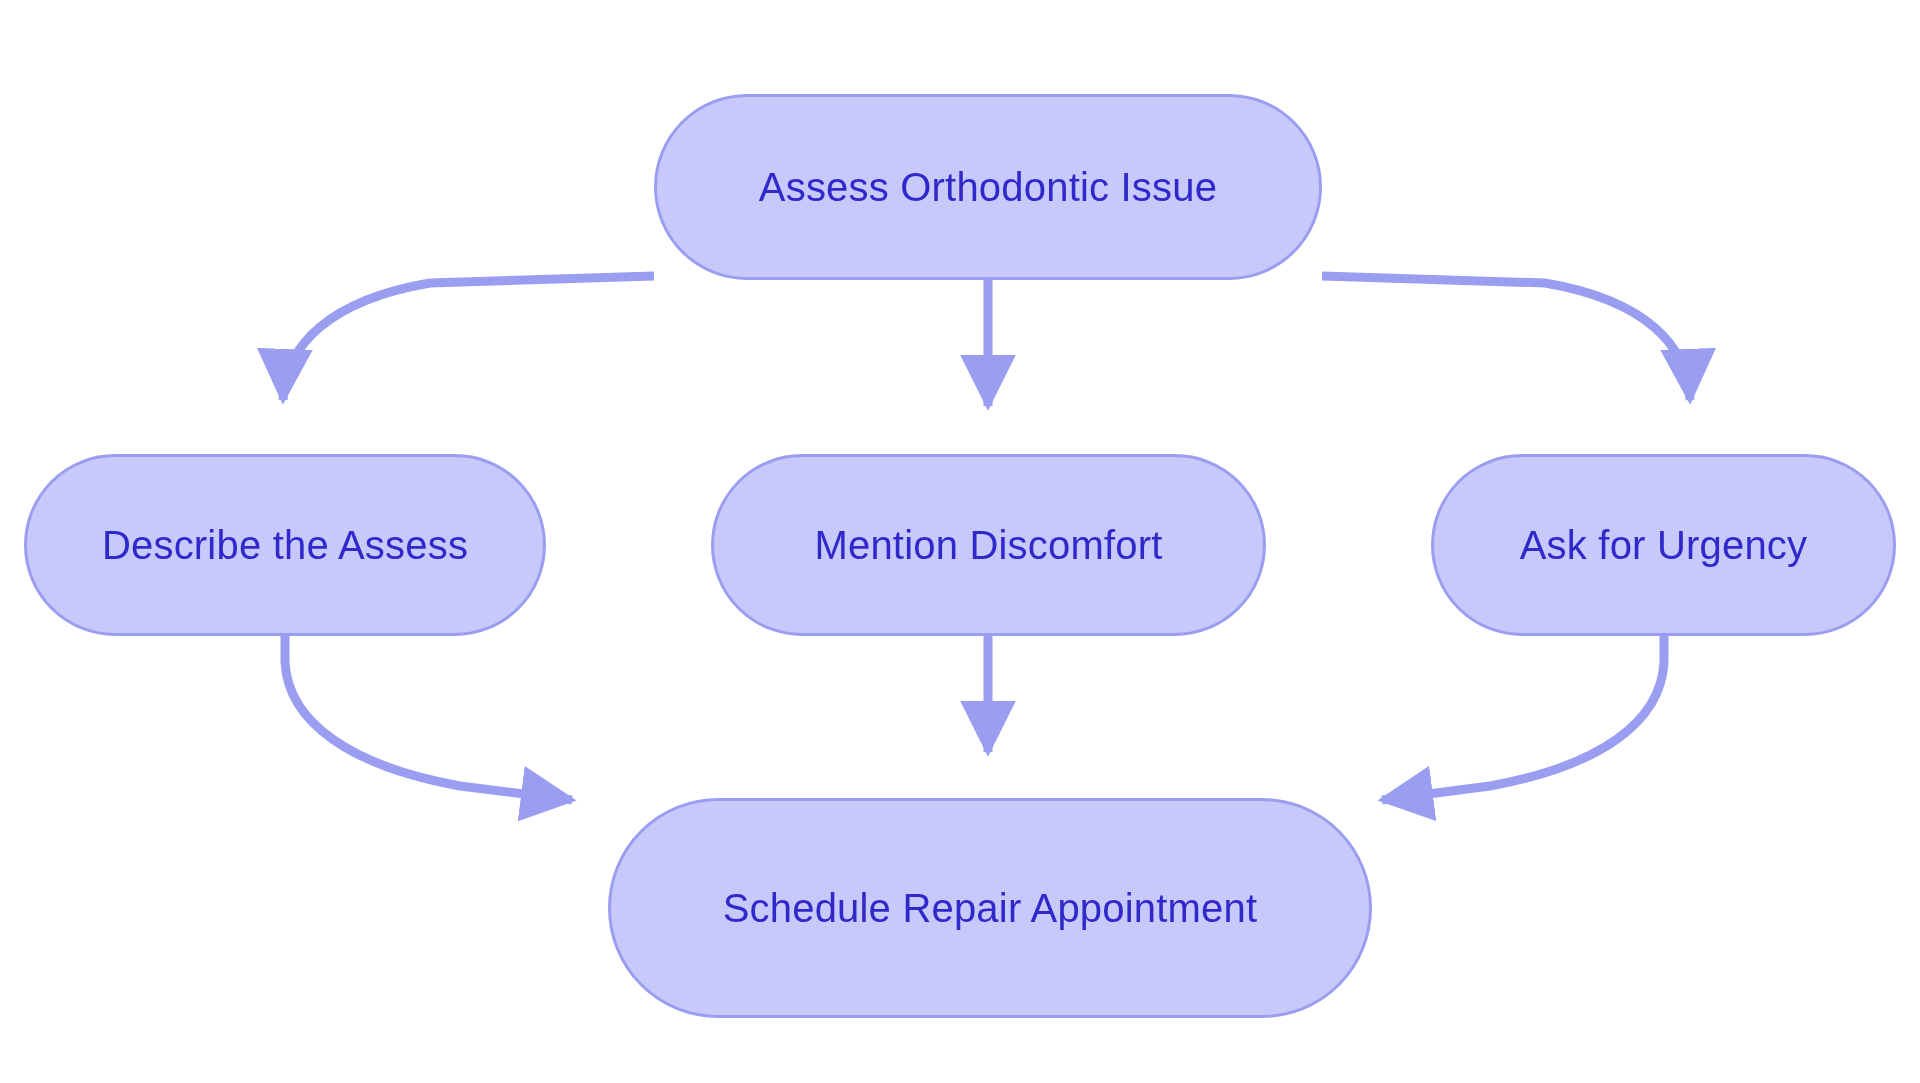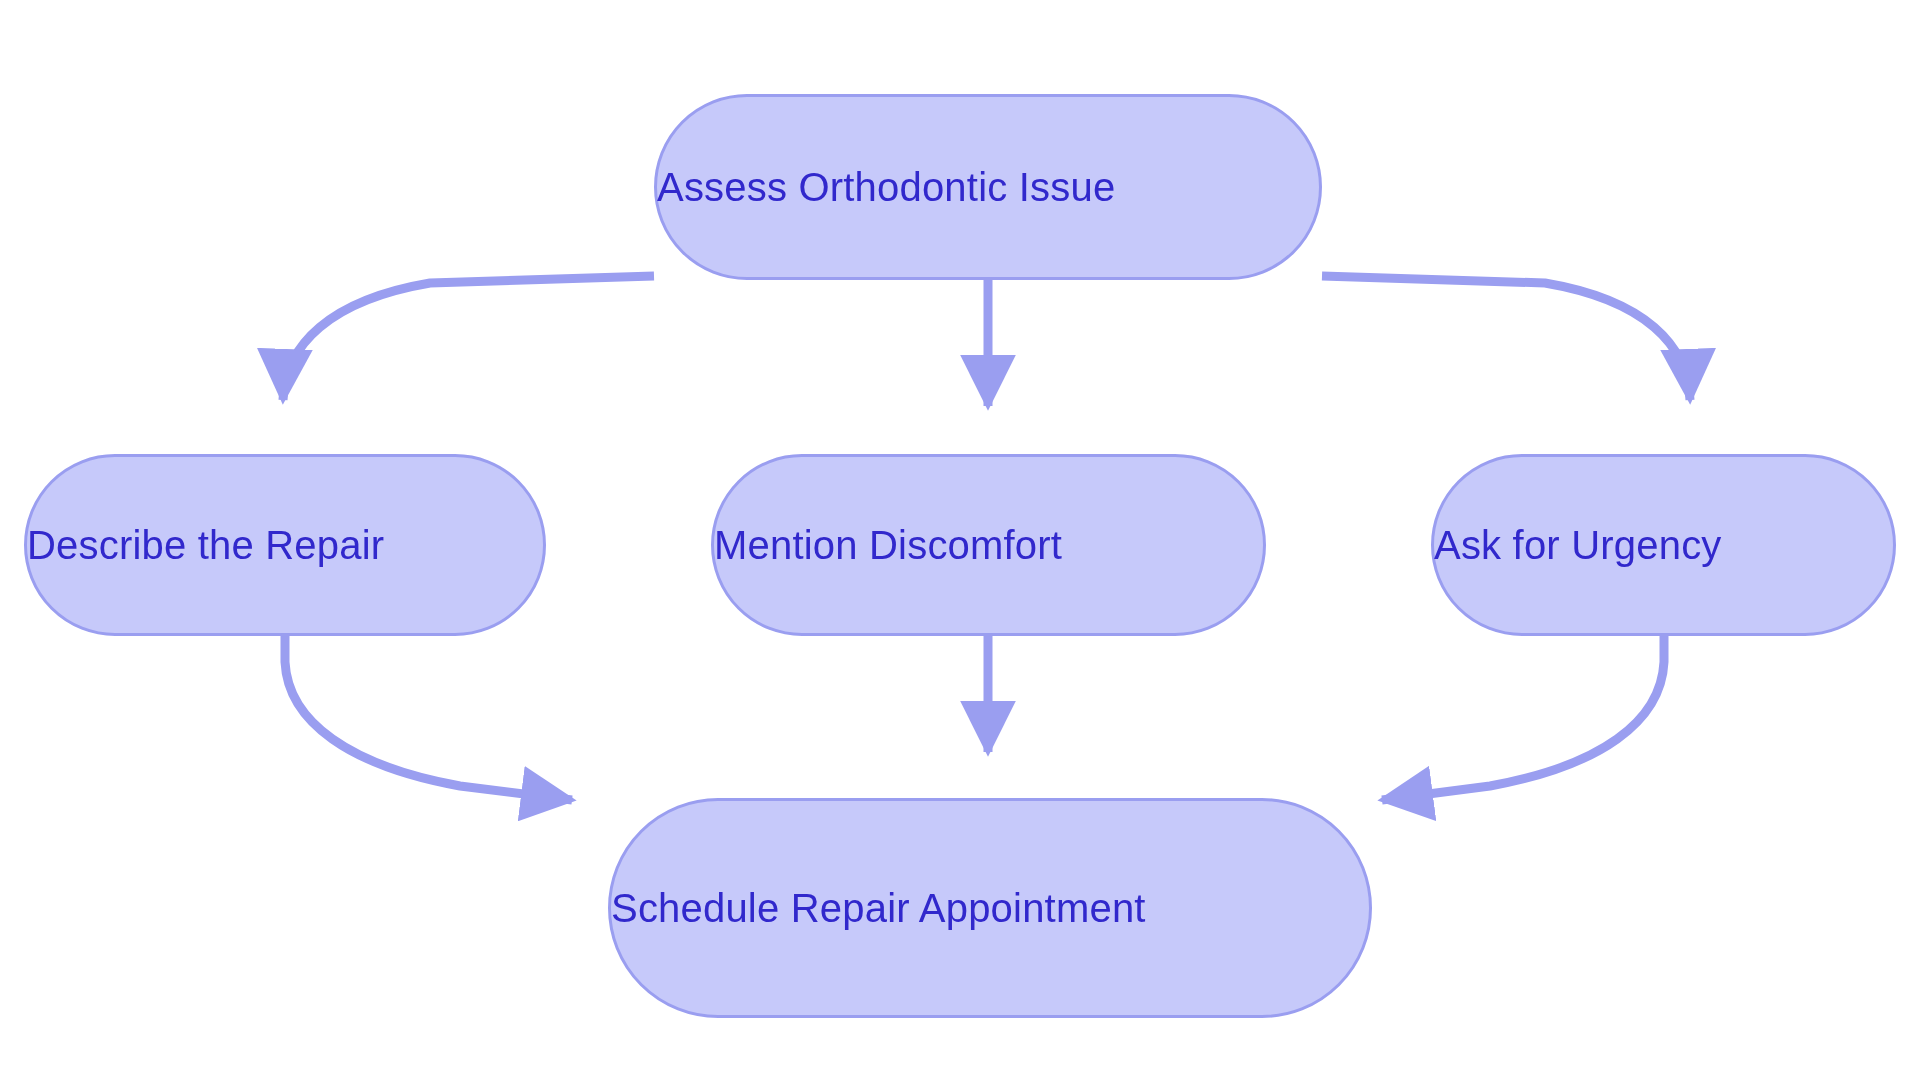--- a/index.html
+++ b/index.html
@@ -24,21 +24,21 @@
     left: 0;
     width: 1920px;
     height: 1083px;
     pointer-events: none;
   }
   .node {
     position: absolute;
     box-sizing: border-box;
     display: flex;
     align-items: center;
-    justify-content: flex-start;
+    justify-content: center;
     background: #c6c9fa;
     border: 3px solid #9a9ef0;
     border-radius: 999px;
     z-index: 2;
   }
   .node-label {
     color: #3128cc;
     font-size: 40px;
     font-weight: 400;
     letter-spacing: 0.2px;
@@ -82,21 +82,21 @@
 
       <path d="M 1664 636 L 1664 662 C 1661 722 1600 766 1490 786 L 1382 800" marker-end="url(#arrow-head)"></path>
     </g>
   </svg>
 
   <div class="node" id="node-assess">
     <span class="node-label">Assess Orthodontic Issue</span>
   </div>
 
   <div class="node" id="node-describe">
-    <span class="node-label">Describe the Repair</span>
+    <span class="node-label">Describe the Assess</span>
   </div>
 
   <div class="node" id="node-discomfort">
     <span class="node-label">Mention Discomfort</span>
   </div>
 
   <div class="node" id="node-urgency">
     <span class="node-label">Ask for Urgency</span>
   </div>
 

